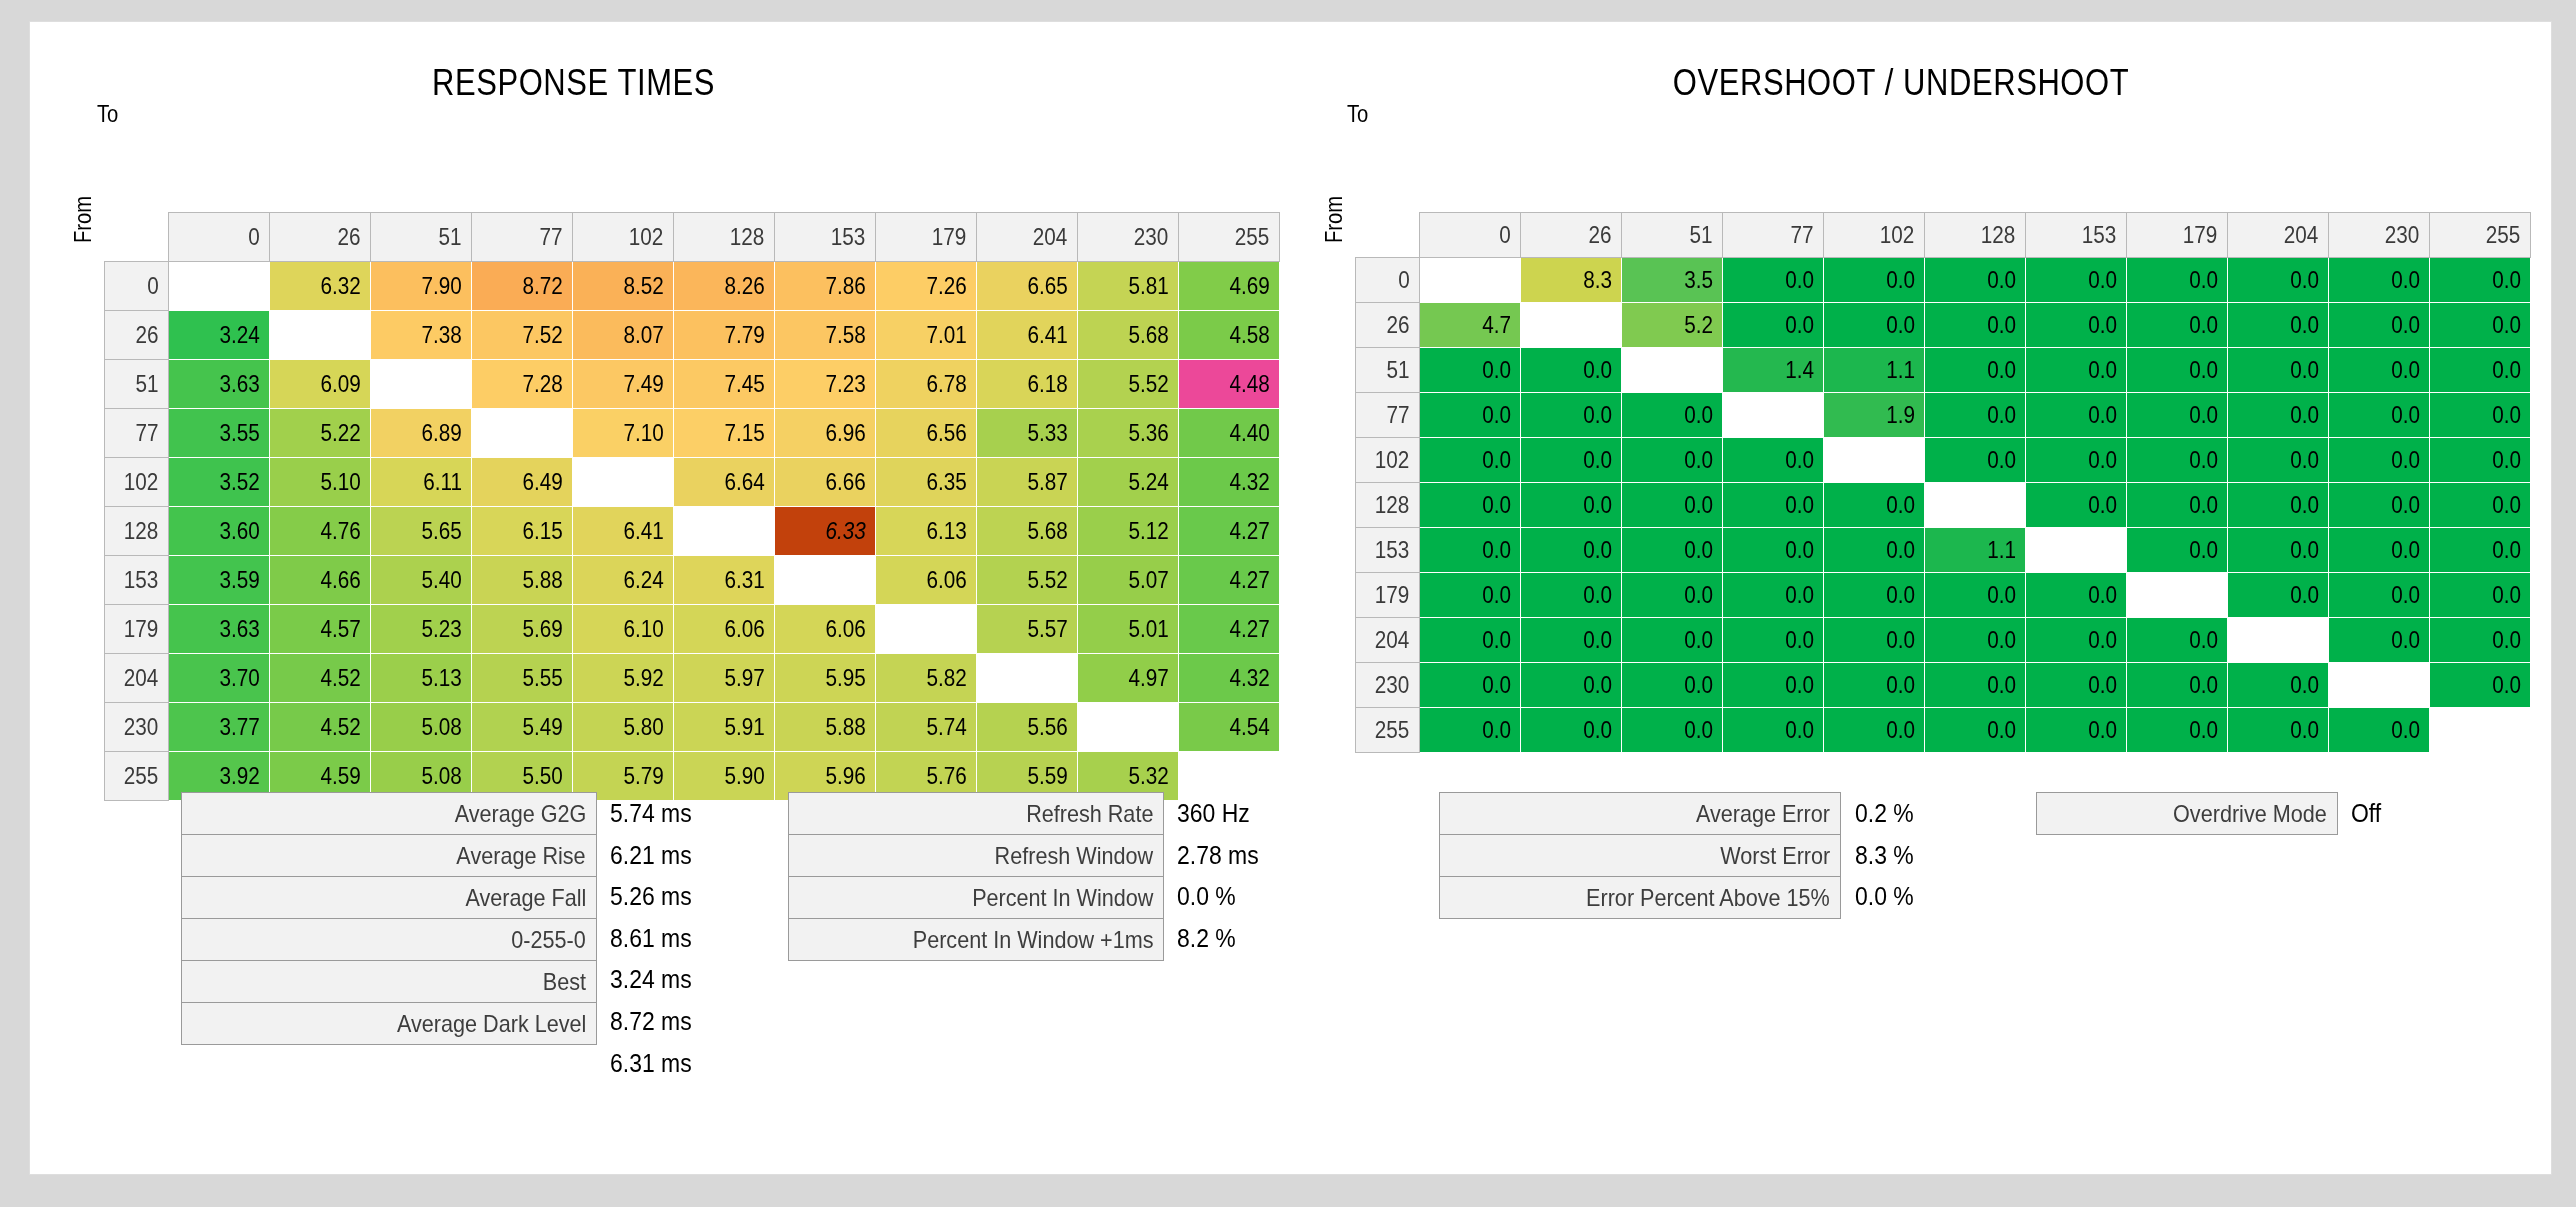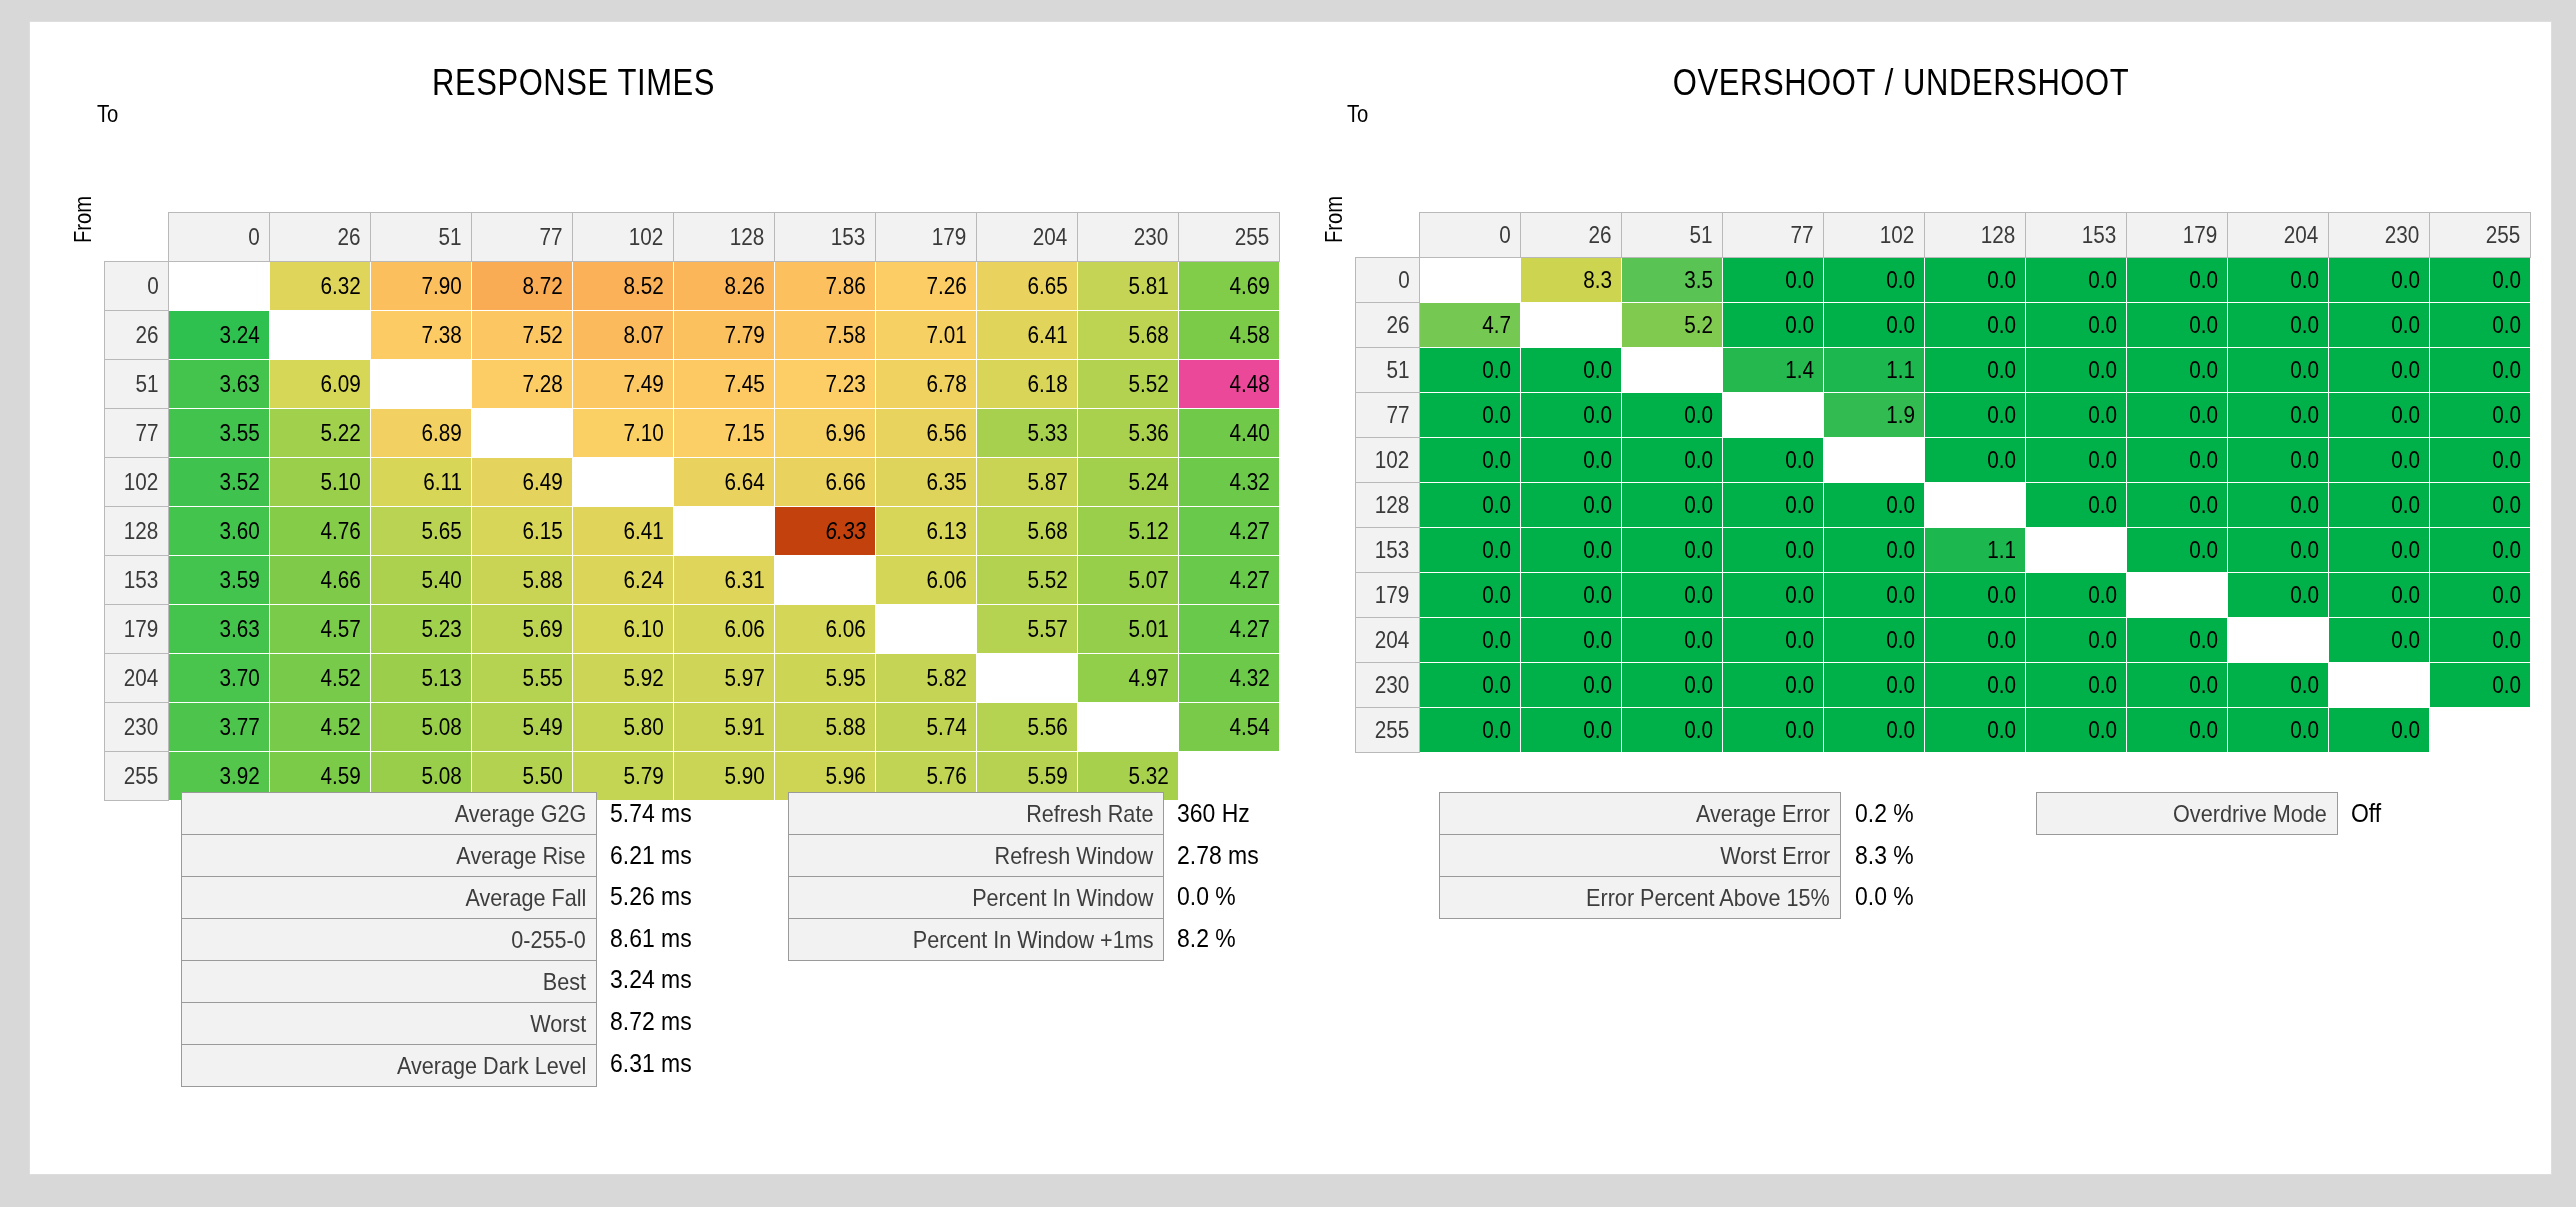--- a/index.html
+++ b/index.html
@@ -536,23 +536,20 @@
           <tr>
             <td><span class="lbl">Average Fall</span></td>
           </tr>
           <tr>
             <td><span class="lbl">0-255-0</span></td>
           </tr>
           <tr>
             <td><span class="lbl">Best</span></td>
           </tr>
           <tr>
-            <td><span class="lbl">Worst</span></td>
-          </tr>
-          <tr>
             <td><span class="lbl">Average Dark Level</span></td>
           </tr>
         </tbody>
       </table>
     <div class="value-col" id="g2g-values">
         <div class="stats-value" style="left: 429px; top: 0px;"><span class="v">5.74 ms</span></div>
         <div class="stats-value" style="left: 429px; top: 42px;"><span class="v">6.21 ms</span></div>
         <div class="stats-value" style="left: 429px; top: 83px;"><span class="v">5.26 ms</span></div>
         <div class="stats-value" style="left: 429px; top: 125px;"><span class="v">8.61 ms</span></div>
         <div class="stats-value" style="left: 429px; top: 166px;"><span class="v">3.24 ms</span></div>

